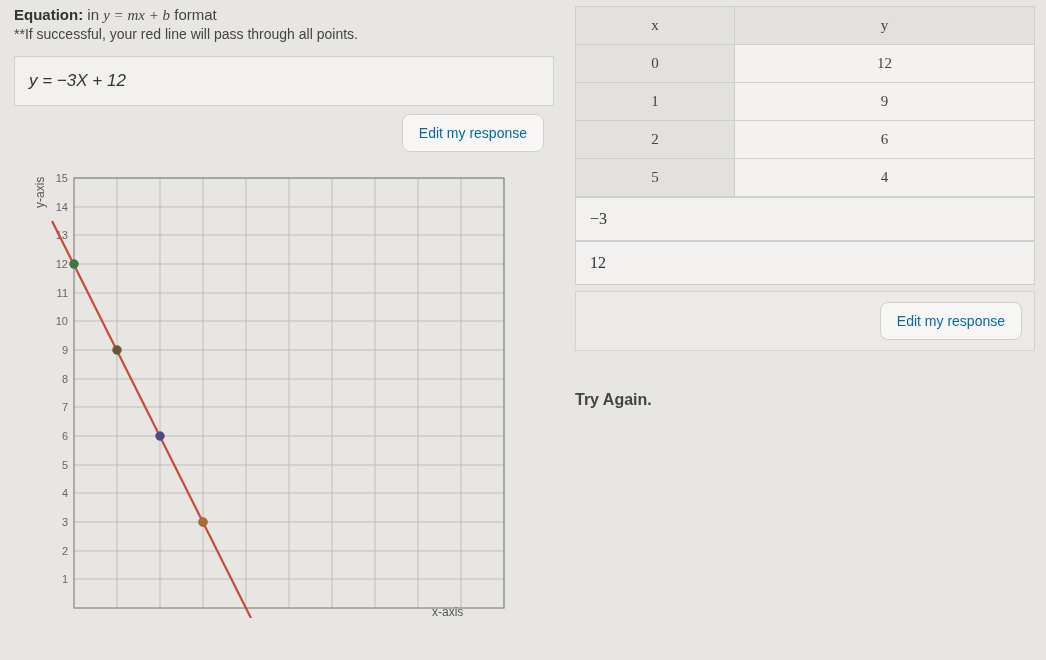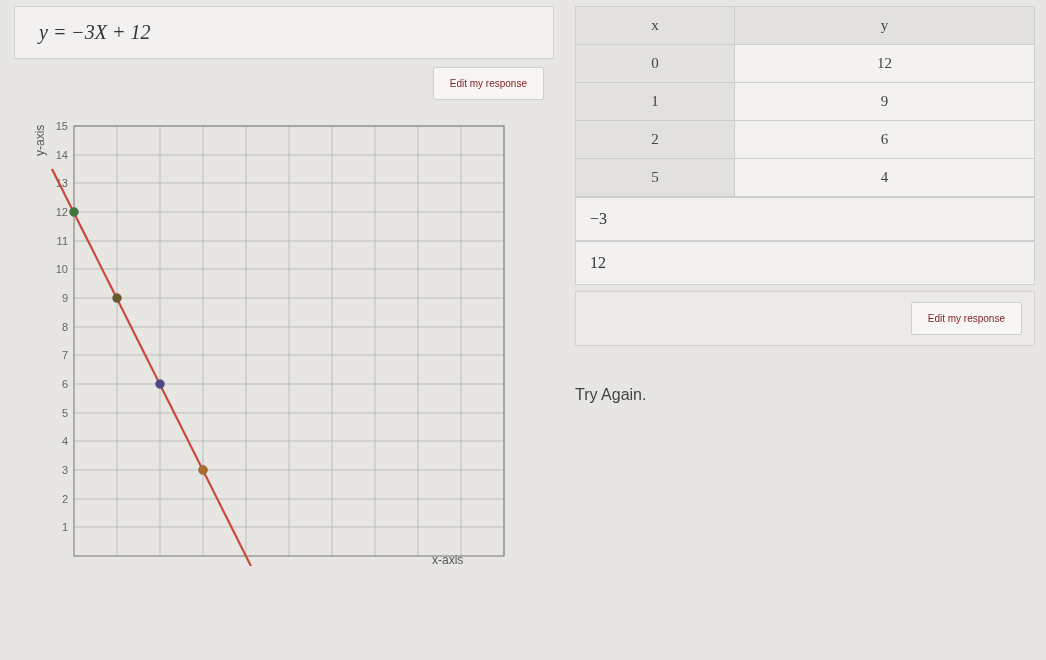--- a/index.html
+++ b/index.html
@@ -24,36 +24,36 @@
     top: 6px;
     width: 460px;
   }
   .eq-header { font-size: 15px; margin-bottom: 2px; }
   .eq-header b { font-weight: bold; color:#333; }
   .eq-header .math { font-style: italic; font-family: 'Times New Roman', serif; }
   .sub-note { font-size: 14px; color:#444; margin-bottom: 14px; }
   .response-box {
     border: 1px solid #cfcfcf;
     background: #f2f1ef;
-    padding: 14px 24px;
-    font-family: Liberation Serif, serif;
-    font-size: 20px;
+    padding: 14px 14px;
+    font-family: Liberation Sans, sans-serif;
+    font-size: 17px;
     color: #333;
     margin-bottom: 8px;
   }
   .edit-row { text-align: right; margin-bottom: 16px; padding-right:10px;}
   .btn {
     display: inline-block;
     background: #f7f6f4;
     border: 1px solid #cfcfcf;
     padding: 10px 16px;
-    font-size: 10px;
-    color: #7f1d1d;
+    font-size: 14px;
+    color: #0369a1;
     cursor: pointer;
-    border-radius: 2px;
+    border-radius: 8px;
   }
   
   .chart-wrap {
     position: relative;
     width: 500px;
     height: 450px;
     margin-top: 6px;
   }
   svg.chart { width: 100%; height: 100%; display:block; }
   .grid line { stroke: #bdbdbd; stroke-width: 1; }
@@ -86,26 +86,31 @@
     font-size: 16px;
     color:#333;
   }
   .edit-row2 {
     border: 1px solid #d5d3cf;
     background: #eceae6;
     padding: 10px 12px;
     text-align: right;
     margin-top: 6px;
   }
-  .try-again { font-size: 16px; color:#444; margin-top: 40px; }
+  .try-again { font-size: 16px; color:#444; margin-top: 40px; font-weight: bold; }
 </style>
 </head>
 <body>
 
 <div class="left-col">
+  <div class="eq-header">
+    <b>Equation:</b>
+    <span>in </span><span class="math">y = mx + b</span><span> format</span>
+  </div>
+  <div class="sub-note">**If successful, your red line will pass through all points.</div>
 
   <div class="response-box">
     <span style="font-style:italic;">y = −3X + 12</span>
   </div>
   <div class="edit-row">
     <span class="btn">Edit my response</span>
   </div>
 
   <div class="chart-wrap">
     <svg class="chart" viewBox="0 0 500 450">

